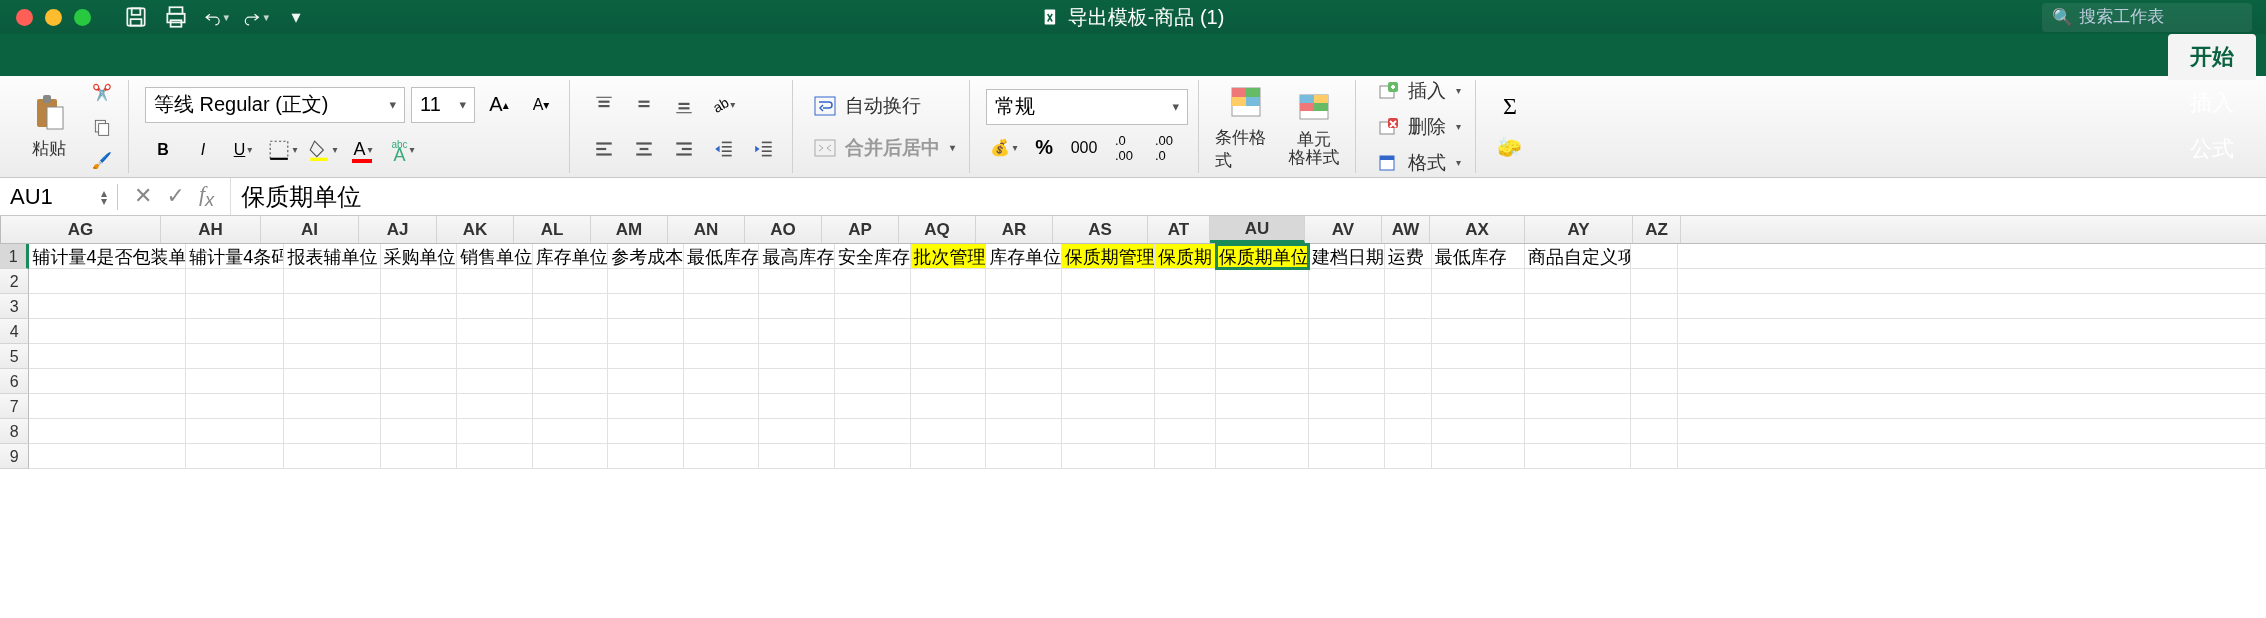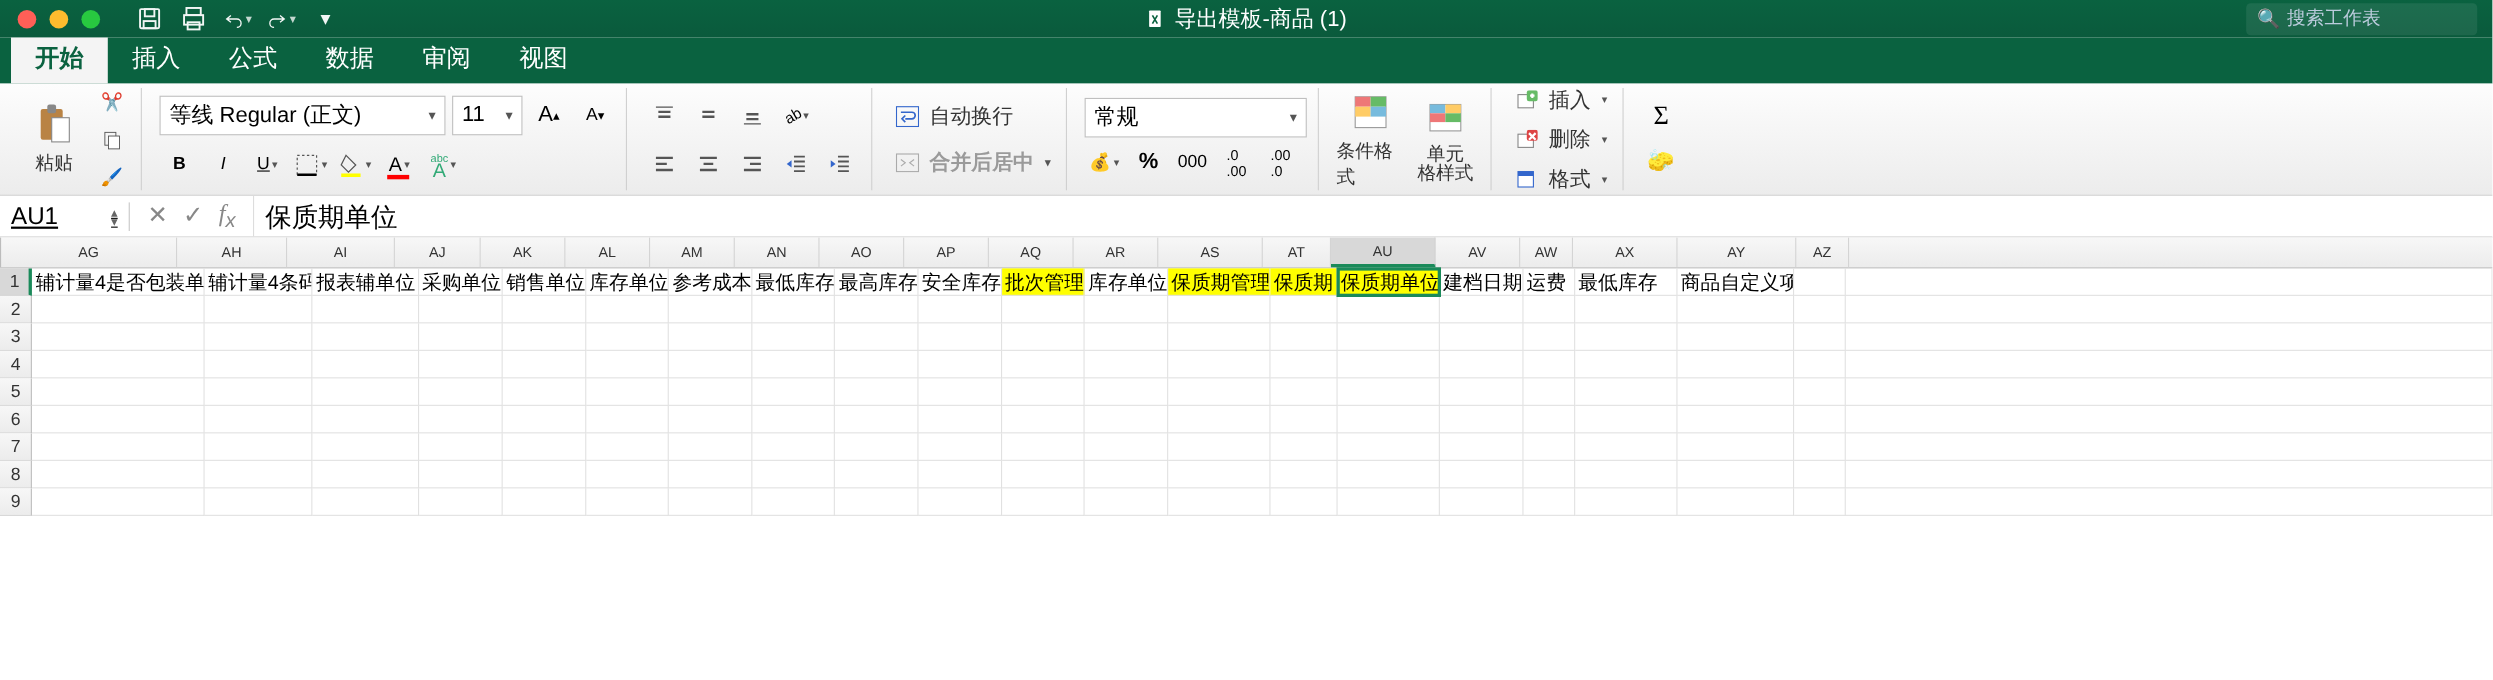--- a/index.html
+++ b/index.html
@@ -14,21 +14,21 @@
   .qat-btn { width:26px; height:26px; display:flex; align-items:center; justify-content:center; opacity:.95; }
   .qat-btn svg { stroke:#fff; fill:none; stroke-width:1.6; }
   .dropchev { font-size:11px; margin-left:2px; opacity:.8; }
   .doc-title { position:absolute; left:50%; transform:translateX(-50%); display:flex; align-items:center; gap:8px; font-size:20px; }
   .doc-title svg { width:18px; height:18px; }
   .searchbox { margin-left:auto; margin-right:14px; display:flex; align-items:center; gap:6px; background:rgba(255,255,255,.08); padding:4px 10px; border-radius:4px; font-size:17px; color:#cfe; width:210px; }
   .searchbox input { background:transparent; border:none; outline:none; color:#cfe; font-size:17px; width:100%; }
   .searchbox input::placeholder{color:#bcd;}
 
   
-  .ribbon-tabs { height:42px; background:#0a6240; display:flex; align-items:flex-end; padding:0 10px; }
+  .ribbon-tabs { height:42px; background:#0a6240; display:flex; align-items:flex-end; padding:0 10px;flex-direction:column; }
   .rtab { color:#fff; padding:8px 22px; font-size:22px; cursor:pointer; border-top-left-radius:4px;border-top-right-radius:4px;}
   .rtab.active { background:#f4f4f4; color:#0a6240; font-weight:600; }
 
   
   .ribbon { height:102px; background:linear-gradient(#fdfdfd,#ececec); border-bottom:1px solid #c8c8c8; display:flex; align-items:stretch; padding:4px 8px; gap:6px; }
   .group { display:flex; align-items:center; padding:0 10px; border-right:1px solid #d0d0d0; gap:6px; }
   .group:last-child{border-right:none;}
   .bigbtn { display:flex; flex-direction:column; align-items:center; justify-content:center; width:62px; gap:4px; font-size:17px; color:#333; }
   .bigbtn .ico { width:40px; height:40px; display:flex; align-items:center; justify-content:center; }
   .stackcol { display:flex; flex-direction:column; justify-content:center; gap:6px; }
@@ -42,32 +42,32 @@
   .rowbtns { display:flex; gap:4px; }
   .iconbtn { width:36px; height:34px; display:flex; align-items:center; justify-content:center; border:1px solid transparent; border-radius:3px; position:relative;}
   .iconbtn svg { width:22px; height:22px; }
   .splitchev{ font-size:10px; color:#555; margin-left:2px;}
   .menuline { display:flex; align-items:center; gap:8px; font-size:19px; color:#333; padding:2px 4px;}
   .menuline.dis{ color:#9a9a9a;font-weight:bold; }
   .menuline .ico{width:24px;display:flex;justify-content:center;}
 
   
   .fbar { height:38px; border-bottom:1px solid #c8c8c8; display:flex; align-items:center; font-size:22px; background:#fff;}
-  .namebox { width:118px; border-right:1px solid #c8c8c8; padding:0 10px; display:flex; align-items:center; justify-content:space-between;text-decoration:underline;}
+  .namebox { width:118px; border-right:1px solid #c8c8c8; padding:0 10px; display:flex; align-items:center; justify-content:space-between;}
   .namebox .stepper{ display:flex; flex-direction:column; line-height:8px; font-size:12px; color:#666;}
   .fbtns { display:flex; gap:14px; padding:0 16px; color:#888; align-items:center;}
   .fbtns span{font-size:22px;}
   .fx { font-style:italic; font-family:Georgia,serif; }
   .finput { flex:1; padding:0 10px; font-size:24px; border-left:1px solid #ddd; height:100%; display:flex; align-items:center;}
 
   
   .grid { position:relative; background:#fff; }
   .colhdrs { display:flex; height:28px; background:linear-gradient(#f7f7f7,#ececec); border-bottom:1px solid #bcbcbc; }
   .corner { width:30px; border-right:1px solid #bcbcbc; background:linear-gradient(#f7f7f7,#ececec);}
-  .ch { border-right:1px solid #d4d4d4; text-align:center; font-size:13px; color:#333; line-height:28px;}
+  .ch { border-right:1px solid #d4d4d4; text-align:center; font-size:17px; color:#333; line-height:28px;font-weight:bold;}
   .ch.sel { background:#d8d8d8; border-bottom:3px solid #1a8a5a; line-height:25px;}
   .rows { }
   .row { display:flex; height:25px; }
   .rh { width:30px; background:linear-gradient(#f7f7f7,#ececec); border-right:1px solid #bcbcbc; border-bottom:1px solid #d4d4d4; text-align:center; font-size:16px; color:#333; line-height:25px;}
   .rh.sel { background:#d8d8d8; border-right:3px solid #1a8a5a;}
   .cell { border-right:1px solid #e1e1e1; border-bottom:1px solid #e1e1e1; font-size:18px; padding:1px 3px; overflow:hidden; white-space:nowrap; color:#000;}
   .cell.hl { background:#ffff00; }
   .cell.selc { outline:3px solid #1a8a5a; outline-offset:-2px; z-index:2; position:relative;}
 
   

